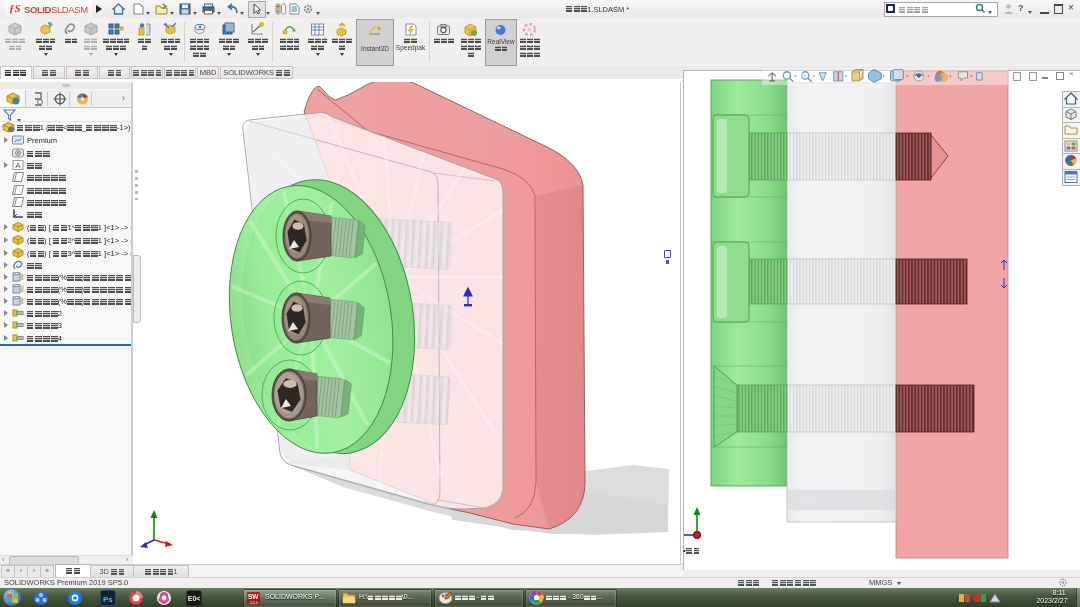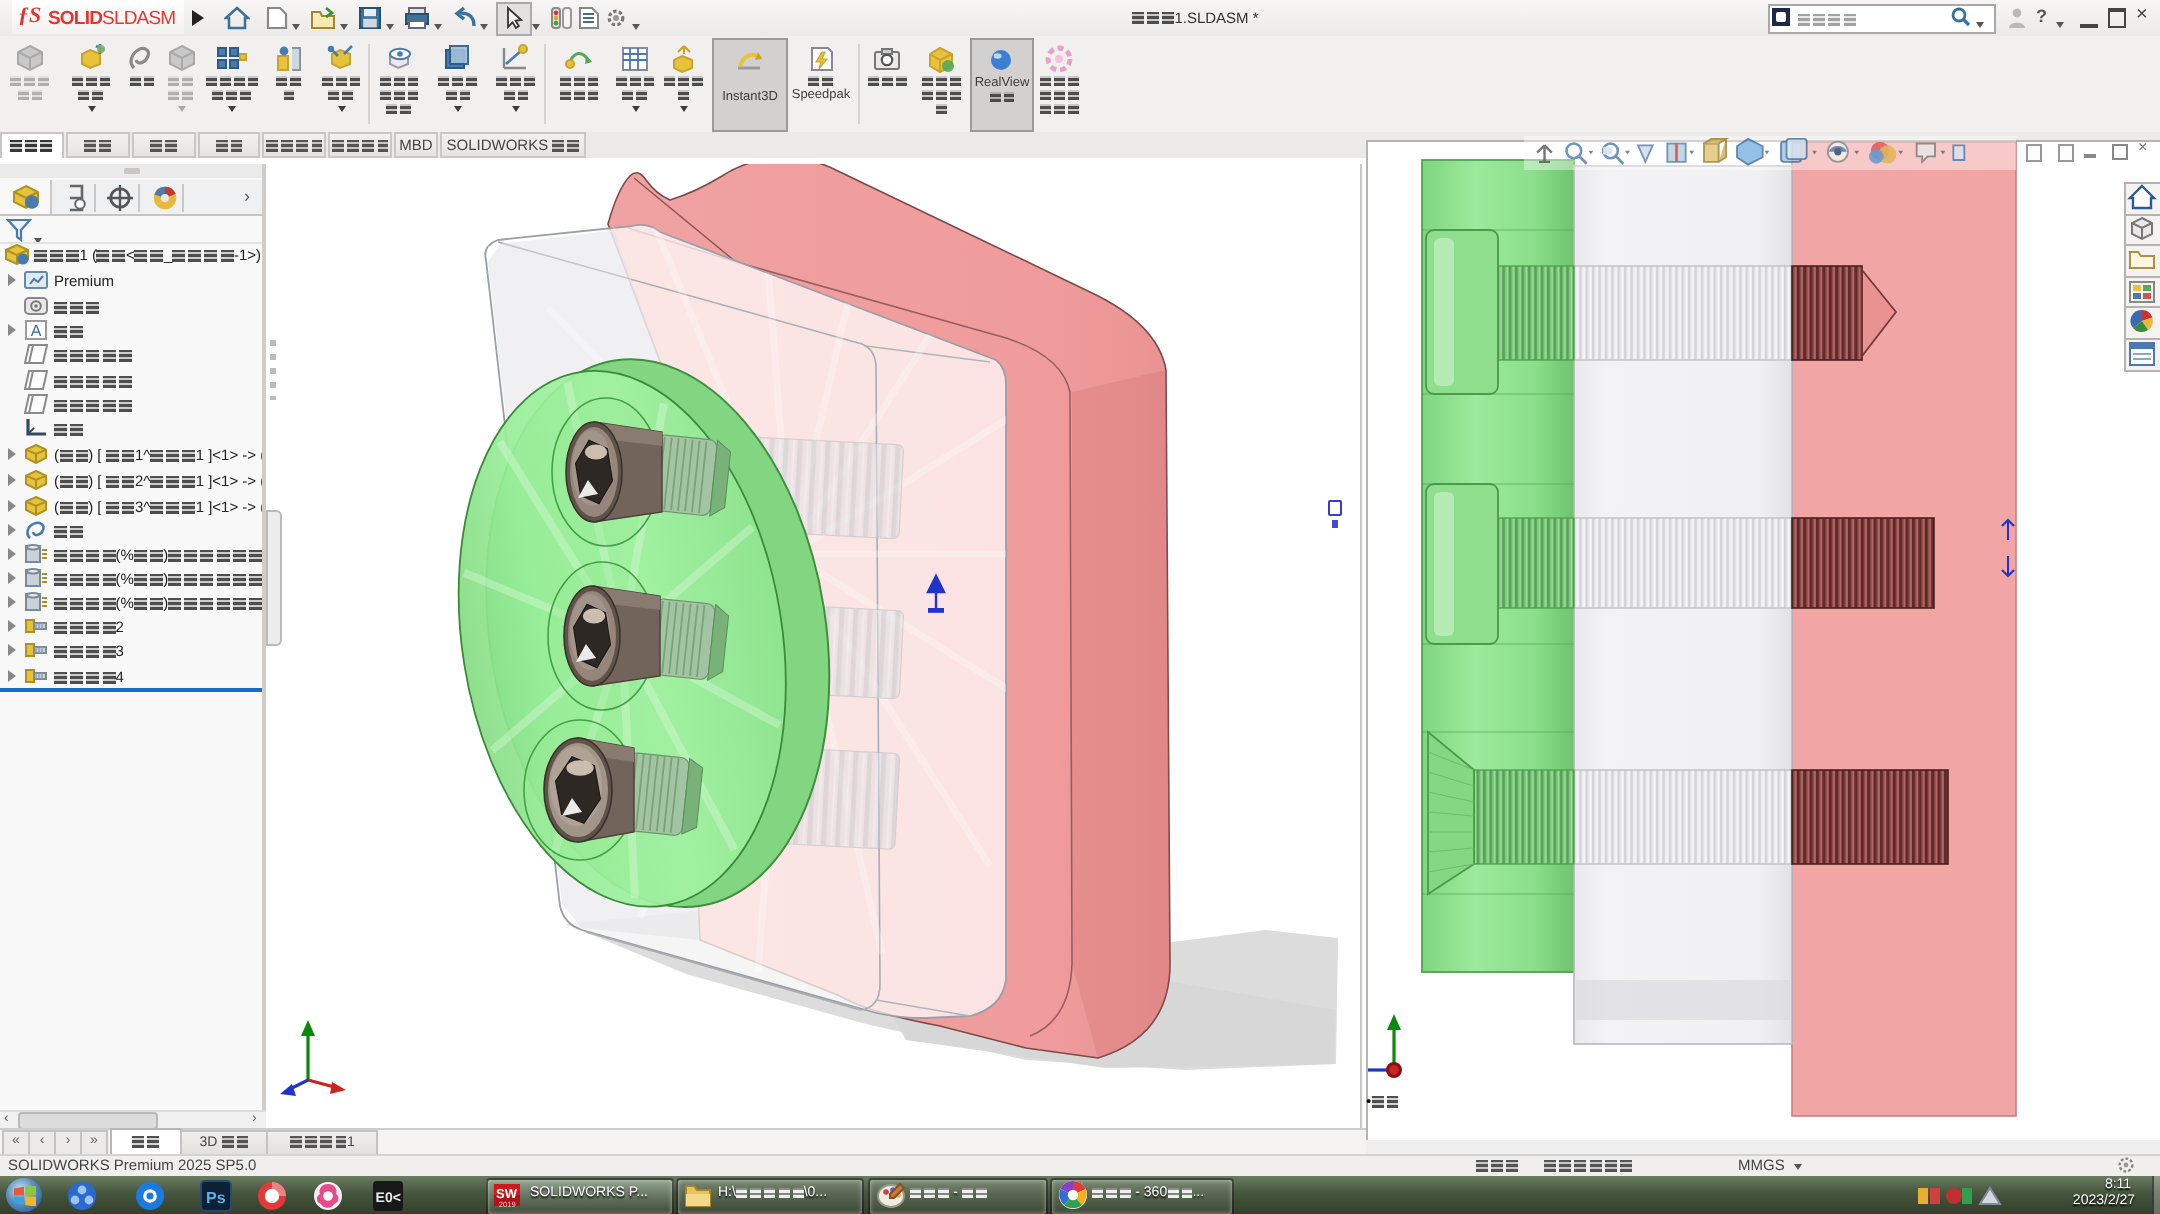--- a/index.html
+++ b/index.html
@@ -725,21 +725,21 @@
 <div class="ab" style="left:683px;top:570px;width:397px;height:7px;background:#f0efee"></div>
 <div class="ab" style="left:0;top:564px;width:683px;height:13px;background:#f4f3f2;border-top:1px solid #d0cdc9"></div>
 <div class="ab" style="left:1px;top:565px;width:12px;height:11px;background:#eceae8;border:1px solid #c5c2bf;font-size:7px;color:#666;text-align:center;line-height:10px">«</div>
 <div class="ab" style="left:14px;top:565px;width:12px;height:11px;background:#eceae8;border:1px solid #c5c2bf;font-size:7px;color:#666;text-align:center;line-height:10px">‹</div>
 <div class="ab" style="left:27px;top:565px;width:12px;height:11px;background:#eceae8;border:1px solid #c5c2bf;font-size:7px;color:#666;text-align:center;line-height:10px">›</div>
 <div class="ab" style="left:40px;top:565px;width:12px;height:11px;background:#eceae8;border:1px solid #c5c2bf;font-size:7px;color:#666;text-align:center;line-height:10px">»</div>
 <div class="ab" style="left:55px;top:564px;width:34px;height:12px;background:#fff;border:1px solid #b9b6b3;border-bottom:none;text-align:center;line-height:12px"><span style="display:inline-block;vertical-align:middle;height:5.6px;width:13.6px;opacity:0.9;background:repeating-linear-gradient(90deg,#3c3c3c 0 6.0px,rgba(0,0,0,0) 6.0px 7.6px);-webkit-mask-image:repeating-linear-gradient(0deg,#000 0 1.6px,rgba(0,0,0,0.25) 1.6px 2.6px);"></span></div>
 <div class="ab" style="left:90px;top:565px;width:42px;height:11px;background:linear-gradient(#f0efee,#e2e0dd);border:1px solid #c5c2bf;text-align:center;line-height:11px;font-size:7px;color:#444">3D <span style="display:inline-block;vertical-align:middle;height:5.6px;width:13.6px;opacity:0.9;background:repeating-linear-gradient(90deg,#444 0 6.0px,rgba(0,0,0,0) 6.0px 7.6px);-webkit-mask-image:repeating-linear-gradient(0deg,#000 0 1.6px,rgba(0,0,0,0.25) 1.6px 2.6px);"></span></div>
 <div class="ab" style="left:133px;top:565px;width:54px;height:11px;background:linear-gradient(#f0efee,#e2e0dd);border:1px solid #c5c2bf;text-align:center;line-height:11px;font-size:7px;color:#444"><span style="display:inline-block;vertical-align:middle;height:5.6px;width:28.8px;opacity:0.9;background:repeating-linear-gradient(90deg,#444 0 6.0px,rgba(0,0,0,0) 6.0px 7.6px);-webkit-mask-image:repeating-linear-gradient(0deg,#000 0 1.6px,rgba(0,0,0,0.25) 1.6px 2.6px);"></span>1</div>
 <div class="ab" style="left:0;top:577px;width:1080px;height:11px;background:#f0efee;border-top:1px solid #d5d2cf"></div>
-<div class="ab" style="left:4px;top:578px;font-size:7.5px;color:#444;height:9px;line-height:9px">SOLIDWORKS Premium 2025 SP5.0</div>
+<div class="ab" style="left:4px;top:578px;font-size:7.5px;color:#444;height:9px;line-height:9px">SOLIDWORKS Premium 2019 SP5.0</div>
 <div class="ab" style="left:738px;top:578px;height:9px;line-height:9px"><span style="display:inline-block;vertical-align:middle;height:5.6px;width:21.2px;opacity:0.9;background:repeating-linear-gradient(90deg,#444 0 6.0px,rgba(0,0,0,0) 6.0px 7.6px);-webkit-mask-image:repeating-linear-gradient(0deg,#000 0 1.6px,rgba(0,0,0,0.25) 1.6px 2.6px);"></span></div>
 <div class="ab" style="left:772px;top:578px;height:9px;line-height:9px"><span style="display:inline-block;vertical-align:middle;height:5.6px;width:21.2px;opacity:0.9;background:repeating-linear-gradient(90deg,#444 0 6.0px,rgba(0,0,0,0) 6.0px 7.6px);-webkit-mask-image:repeating-linear-gradient(0deg,#000 0 1.6px,rgba(0,0,0,0.25) 1.6px 2.6px);"></span>&nbsp;<span style="display:inline-block;vertical-align:middle;height:5.6px;width:21.2px;opacity:0.9;background:repeating-linear-gradient(90deg,#444 0 6.0px,rgba(0,0,0,0) 6.0px 7.6px);-webkit-mask-image:repeating-linear-gradient(0deg,#000 0 1.6px,rgba(0,0,0,0.25) 1.6px 2.6px);"></span></div>
 <div class="ab" style="left:869px;top:578px;font-size:7.5px;color:#444;height:9px;line-height:9px">MMGS&nbsp;&nbsp;<span class="trid" style="border-width:3px 2.5px 0 2.5px"></span></div>
 <svg class="ab" style="left:1058px;top:578px" width="10" height="9" viewBox="0 0 10 9">
       <circle cx="5" cy="4.5" r="3.2" fill="none" stroke="#888" stroke-width="1.2" stroke-dasharray="1.4 1"></circle>
       <circle cx="5" cy="4.5" r="1.2" fill="#999"></circle>
     </svg>
 <div class="ab" style="left:0;top:588px;width:1080px;height:19px;background:linear-gradient(#6a7d62,#46553d 45%,#333f2b)"></div>
 <div class="ab" style="left:3px;top:589px;width:18px;height:17px;border-radius:50%;background:radial-gradient(circle at 40% 35%,#cfe4f4,#5a8ec0 45%,#1d4a7e)"></div>
 <svg class="ab" style="left:7px;top:593px" width="11" height="10" viewBox="0 0 11 10">

